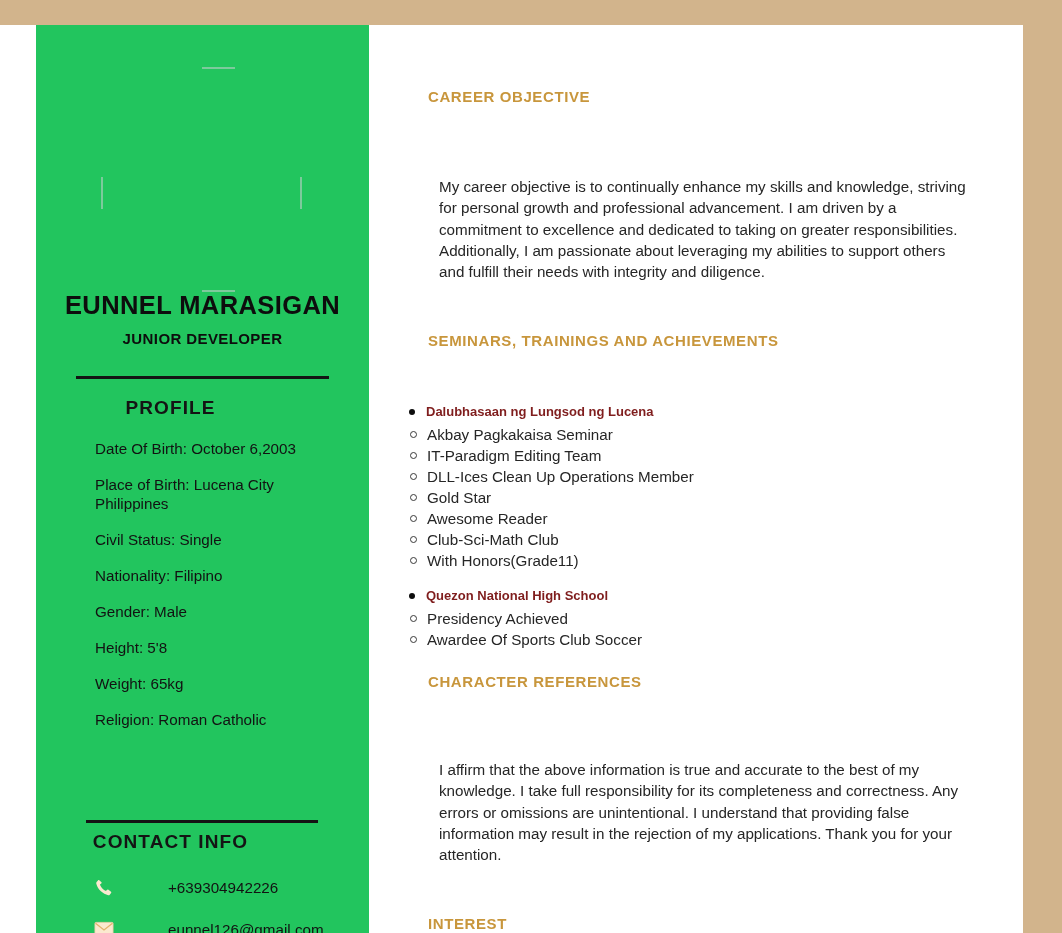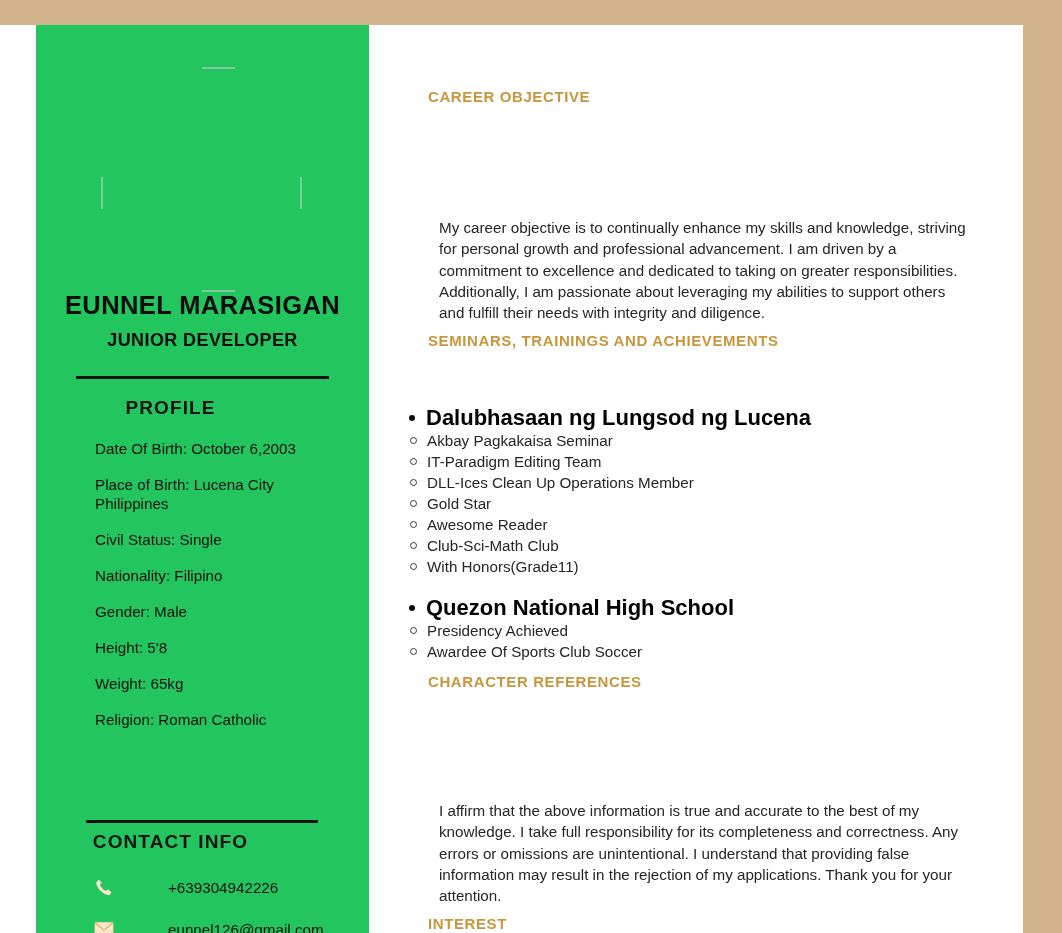--- a/index.html
+++ b/index.html
@@ -56,21 +56,21 @@
     font-weight: bold;
     letter-spacing: 0.4px;
     color: #0d0d0d;
   }
   #sb-role {
     position: absolute;
     left: 0;
     top: 305px;
     width: 333px;
     text-align: center;
-    font-size: 18px;
+    font-size: 15px;
     font-weight: bold;
     letter-spacing: 0.4px;
     color: #0d0d0d;
   }
 
   .rule {
     position: absolute;
     background: #141414;
   }
   #rule-top    { left: 40px; top: 351px; width: 253px; height: 3px; }
@@ -153,42 +153,41 @@
   #h-references { top: 648px; }
   #h-interest   { top: 890px; }
 
   .body-par {
     position: absolute;
     left: 70px;
     width: 527px;
     font-size: 15.2px;
     line-height: 21.3px;
     color: #262626;
-    margin-top: 41px;
   }
   #par-objective  { top: 151px; }
   #par-references { top: 734px; }
 
   #ach-list {
     position: absolute;
     left: 17px;
     top: 362px;
     width: 600px;
     margin: 0;
     padding: 0;
     list-style: none;
   }
   .ach-school {
     position: relative;
     padding-left: 40px;
-    font-size: 22px;
-    font-weight: bold;
-    color: #000000;
+    font-size: 13px;
+    font-weight: bold;
+    color: #7f1d1d;
     line-height: 25px;
-    margin-top: 18px;
+    margin-top: 12px;
   }
   .ach-school::before {
     content: "";
     position: absolute;
     left: 23px;
     top: 10px;
     width: 6px;
     height: 6px;
     border-radius: 50%;
     background: #0d0d0d;

